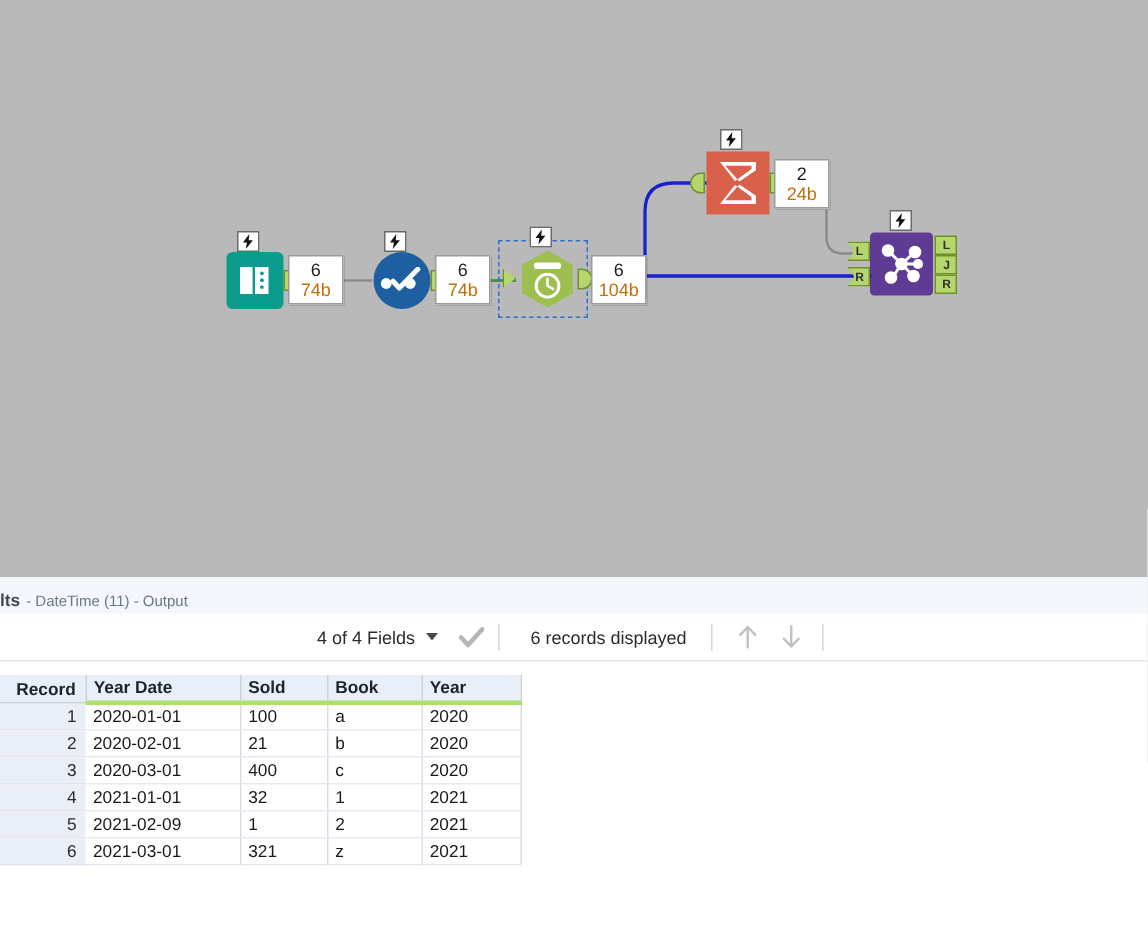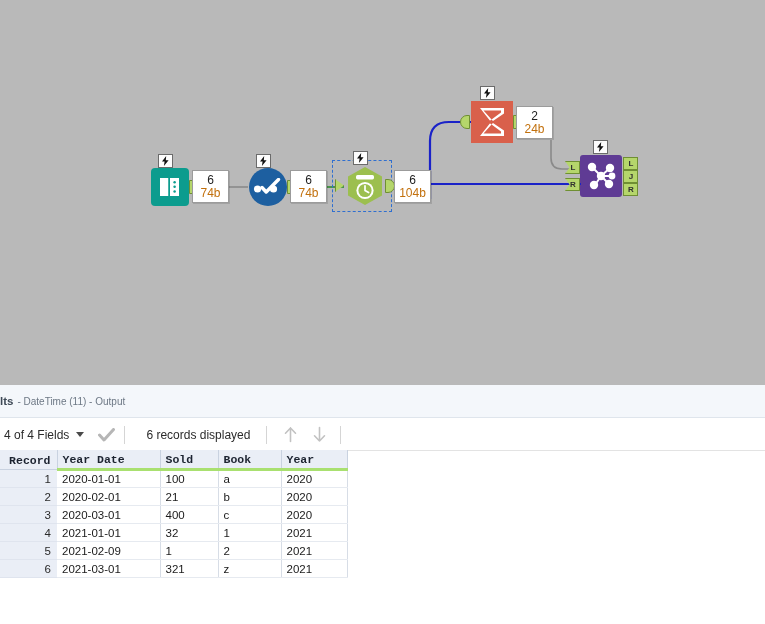--- a/index.html
+++ b/index.html
@@ -145,26 +145,26 @@
   }
   .res-title-strong {
     font-size: 11.5px; font-weight: bold; color: #3f4a57;
     margin-left: 0px;
   }
   .res-title-rest {
     font-size: 10px; color: #6d7885; margin-left: 4px;
   }
 
   #results-toolbar {
-    position: absolute; left: 0; top: 34px;
+    position: absolute; left: 0; top: 24px;
     width: 765px; height: 32px;
     background: #ffffff;
     border-bottom: 1px solid #e3e3e3;
     box-sizing: border-box;
-    display: flex; align-items: center;
+    display: flex; align-items: center; justify-content: center;
   }
   .tb-item {
     display: flex; align-items: center;
     font-size: 12px; color: #2b2b2b;
     height: 100%;
     padding: 0 4px;
   }
   .caret {
     width: 0; height: 0;
     border-left: 4px solid transparent;
@@ -195,21 +195,20 @@
     font-weight: bold;
     text-align: left;
     padding: 3px 5px 2px 5px;
     font-size: 11.5px;
     color: #1c2330;
     border-right: 1px solid #c9d2e0;
     border-bottom: 3px solid #a9e070;
     height: 18px;
     box-sizing: border-box;
     white-space: nowrap;
-    font-family: Liberation Mono, monospace;
   }
   table.rgrid th.record-head {
     text-align: right;
     border-bottom: 1px solid #c9d2e0;
     padding-right: 6px;
   }
   table.rgrid td {
     background: #ffffff;
     padding: 2px 5px 2px 5px;
     border-right: 1px solid #d7dde6;

